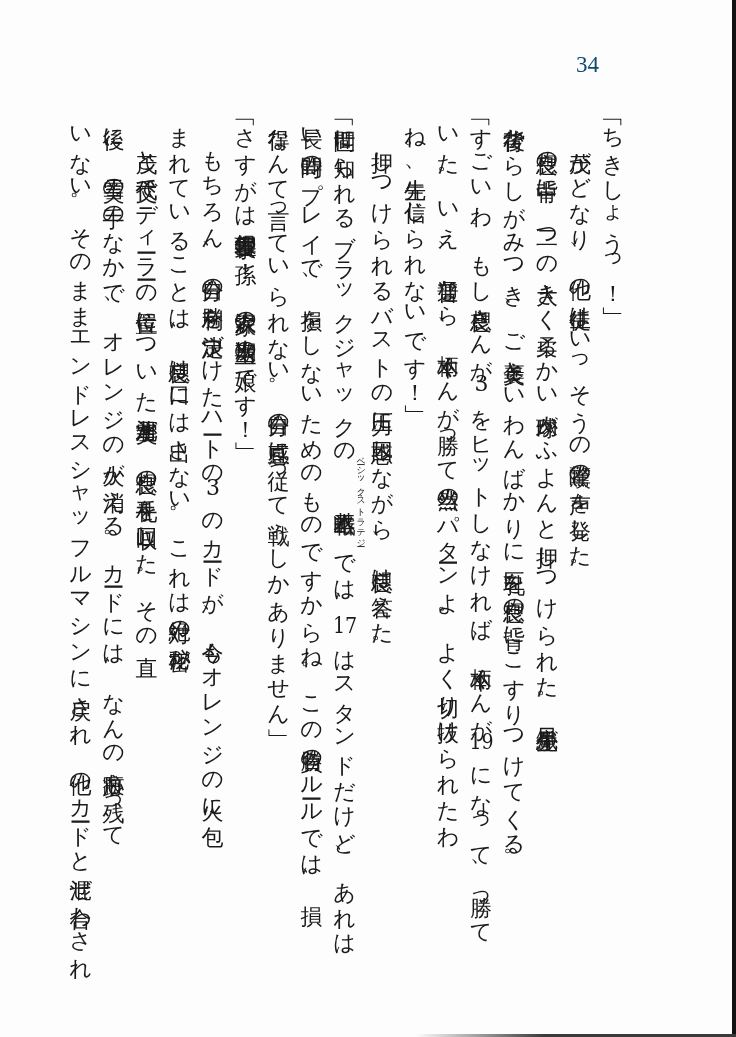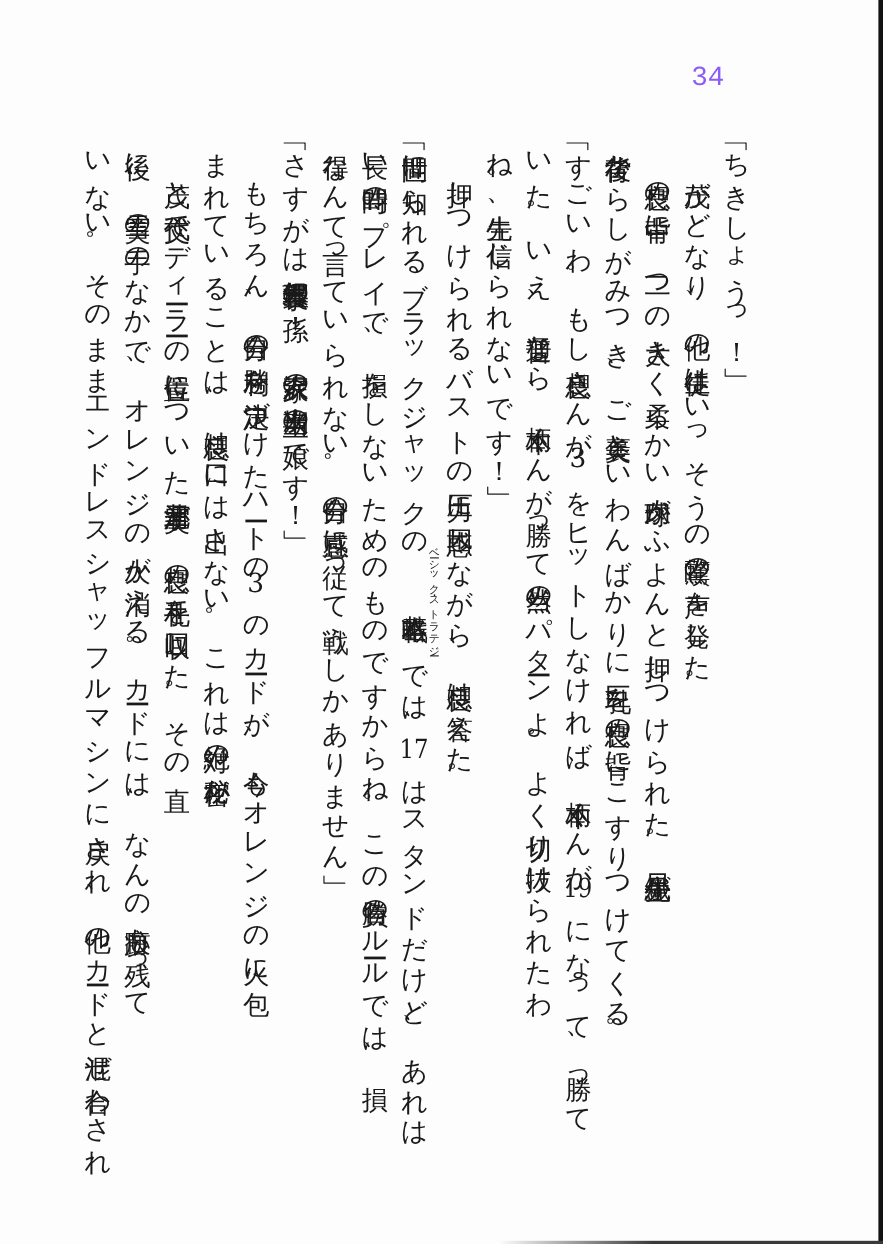--- a/index.html
+++ b/index.html
@@ -20,22 +20,22 @@
     position: relative;
     width: 736px;
     height: 1037px;
     background: var(--bg);
   }
   .page-number {
     position: absolute;
     top: 52px;
     left: 576px;
     font-size: 23px;
-    color: #8b5cf6;
-    font-family: Liberation Mono, monospace;
+    color: #0c4a6e;
+    font-family: Liberation Serif, serif;
   }
   .text-block {
     position: absolute;
     top: 112px;
     right: 106px;
     height: 882px;
     writing-mode: vertical-rl;
     -webkit-writing-mode: vertical-rl;
     text-orientation: mixed;
     font-size: 22px;

